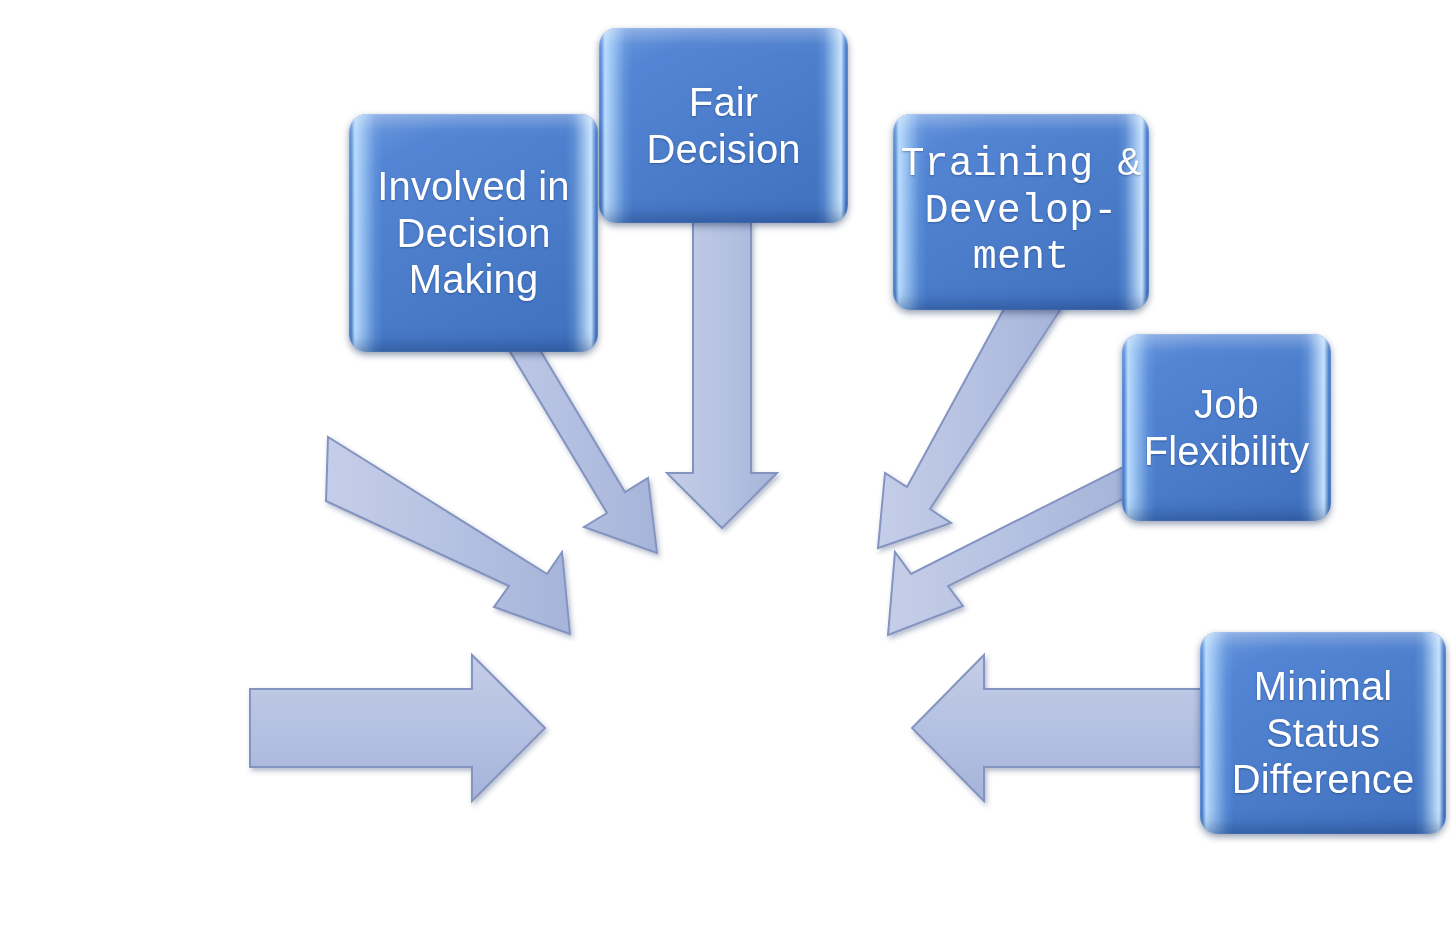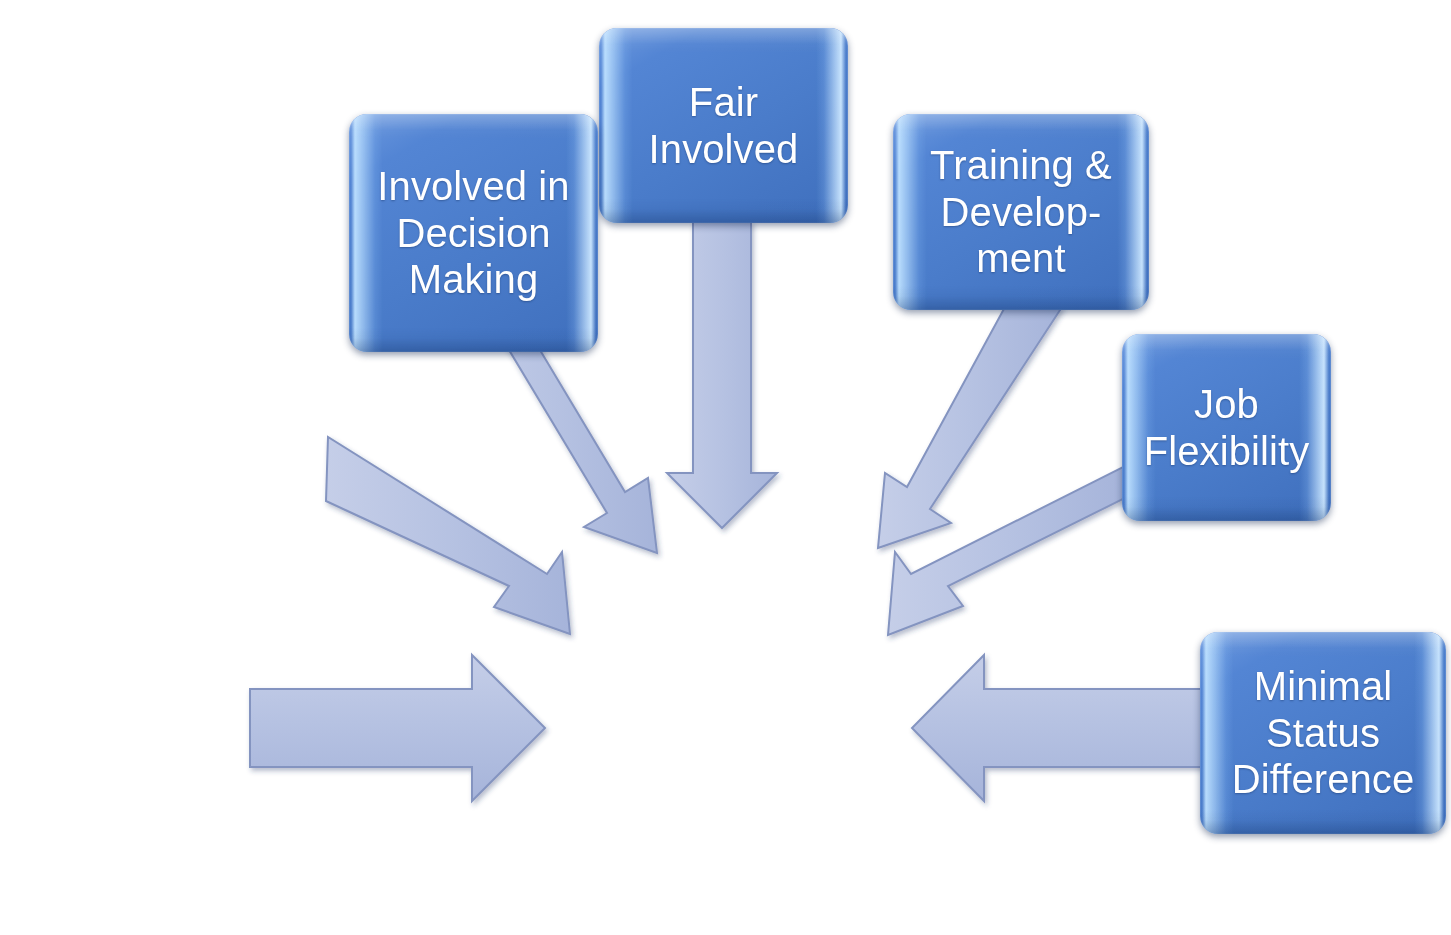--- a/index.html
+++ b/index.html
@@ -111,32 +111,32 @@
       <polygon fill="url(#agr2)" points="1005,307 1062,307 930,509 951,523 878,548 885,473 907,487"></polygon>
 
       <polygon fill="url(#agr2)" points="1125,466 1125,498 948,586 963,606 888,635 895,552 911,574"></polygon>
     </g>
   </svg>
 
   <div class="node-box" style="left:599px;top:28px;width:249px;height:195px;">
     <div class="bevel"></div>
     <div class="bevel2"></div>
     <div class="label">Fair
-Involved</div>
+Decision</div>
   </div>
 
   <div class="node-box" style="left:301px;top:114px;width:249px;height:238px;margin-left:48px;">
     <div class="bevel"></div>
     <div class="bevel2"></div>
     <div class="label">Involved in
 Decision
 Making</div>
   </div>
 
-  <div class="node-box" style="left:893px;top:114px;width:256px;height:196px;">
+  <div class="node-box" style="left:893px;top:114px;width:256px;height:196px;font-family:Liberation Mono, monospace;">
     <div class="bevel"></div>
     <div class="bevel2"></div>
     <div class="label">Training &amp;
 Develop-
 ment</div>
   </div>
 
 
   <div class="node-box" style="left:1122px;top:334px;width:209px;height:187px;">
     <div class="bevel"></div>

